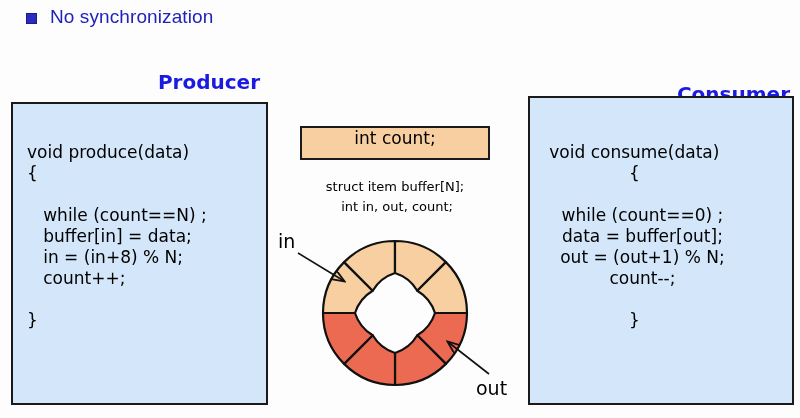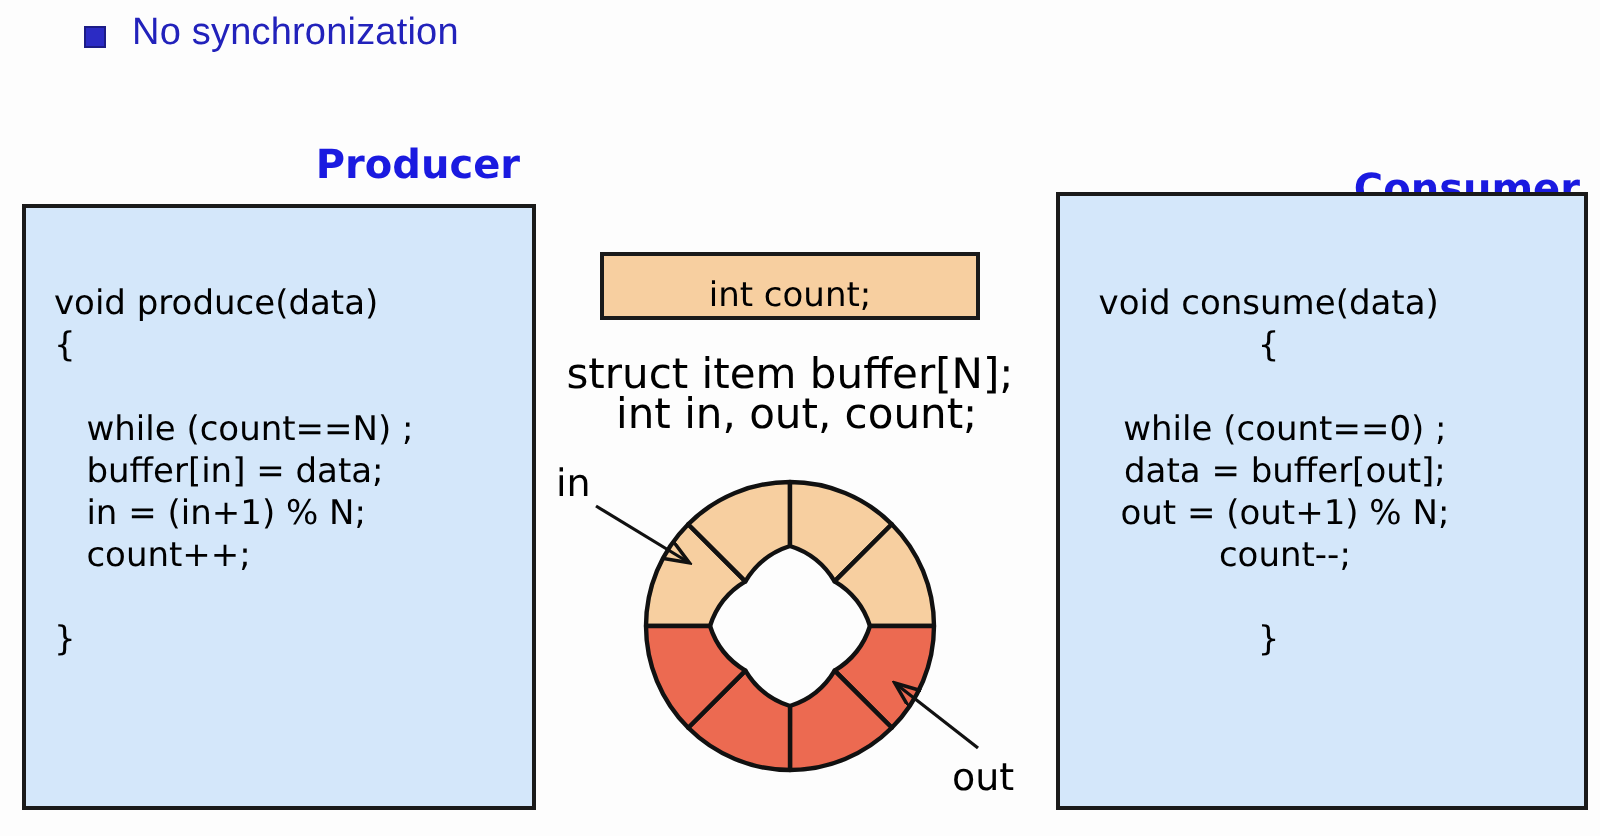--- a/index.html
+++ b/index.html
@@ -13,21 +13,21 @@
     height: 418px;
     position: relative;
     overflow: hidden;
     font-family: "DejaVu Sans", sans-serif;
     background: #fdfdfd;
   }
 
   
   #header-line {
     position: absolute;
-    left: 20px;
+    left: 4px;
     top: 6px;
     display: flex;
     align-items: center;
     gap: 13px;
     padding-left: 22px;
   }
   #bullet-square {
     width: 11px;
     height: 11px;
     background: #2b2bc4;
@@ -83,35 +83,35 @@
   #count-box {
     position: absolute;
     left: 300px;
     top: 126px;
     width: 190px;
     height: 34px;
     background: #f7cfa0;
     border: 2px solid #1a1a1a;
     box-sizing: border-box;
     display: flex;
-    align-items: flex-end;
+    align-items: flex-start;
     justify-content: center;
     font-family: "DejaVu Sans", sans-serif;
     font-size: 17px;
     color: #000;
   }
 
   #struct-text {
     position: absolute;
     left: 280px;
     top: 177px;
     width: 230px;
     text-align: center;
     font-family: "DejaVu Sans", sans-serif;
-    font-size: 21px;
+    font-size: 13px;
     color: #000;
     line-height: 20px;
     white-space: pre;
   }
 
   
   #ring-diagram {
     position: absolute;
     left: 276px;
     top: 228px;
@@ -134,21 +134,21 @@
 </div>
 
 <div class="col-title" id="producer-title">Producer</div>
 
 <div class="code-panel" id="producer-panel">
   <div class="code-block"><span>void </span><span class="kw-bold">produce</span><span>(data)</span>
 <span>{</span>
 
 <span>   while (count==N) ;
    buffer[in] = data;
-   in = (in+1) % N;
+   in = (in+8) % N;
    count++;</span>
 
 <span>}</span></div>
 </div>
 
 <div class="col-title" id="consumer-title">Consumer</div>
 
 <div class="code-panel" id="consumer-panel">
   <div class="code-block"><span>void </span><span class="kw-bold">consume</span><span>(data)</span>
 <span>{</span>

